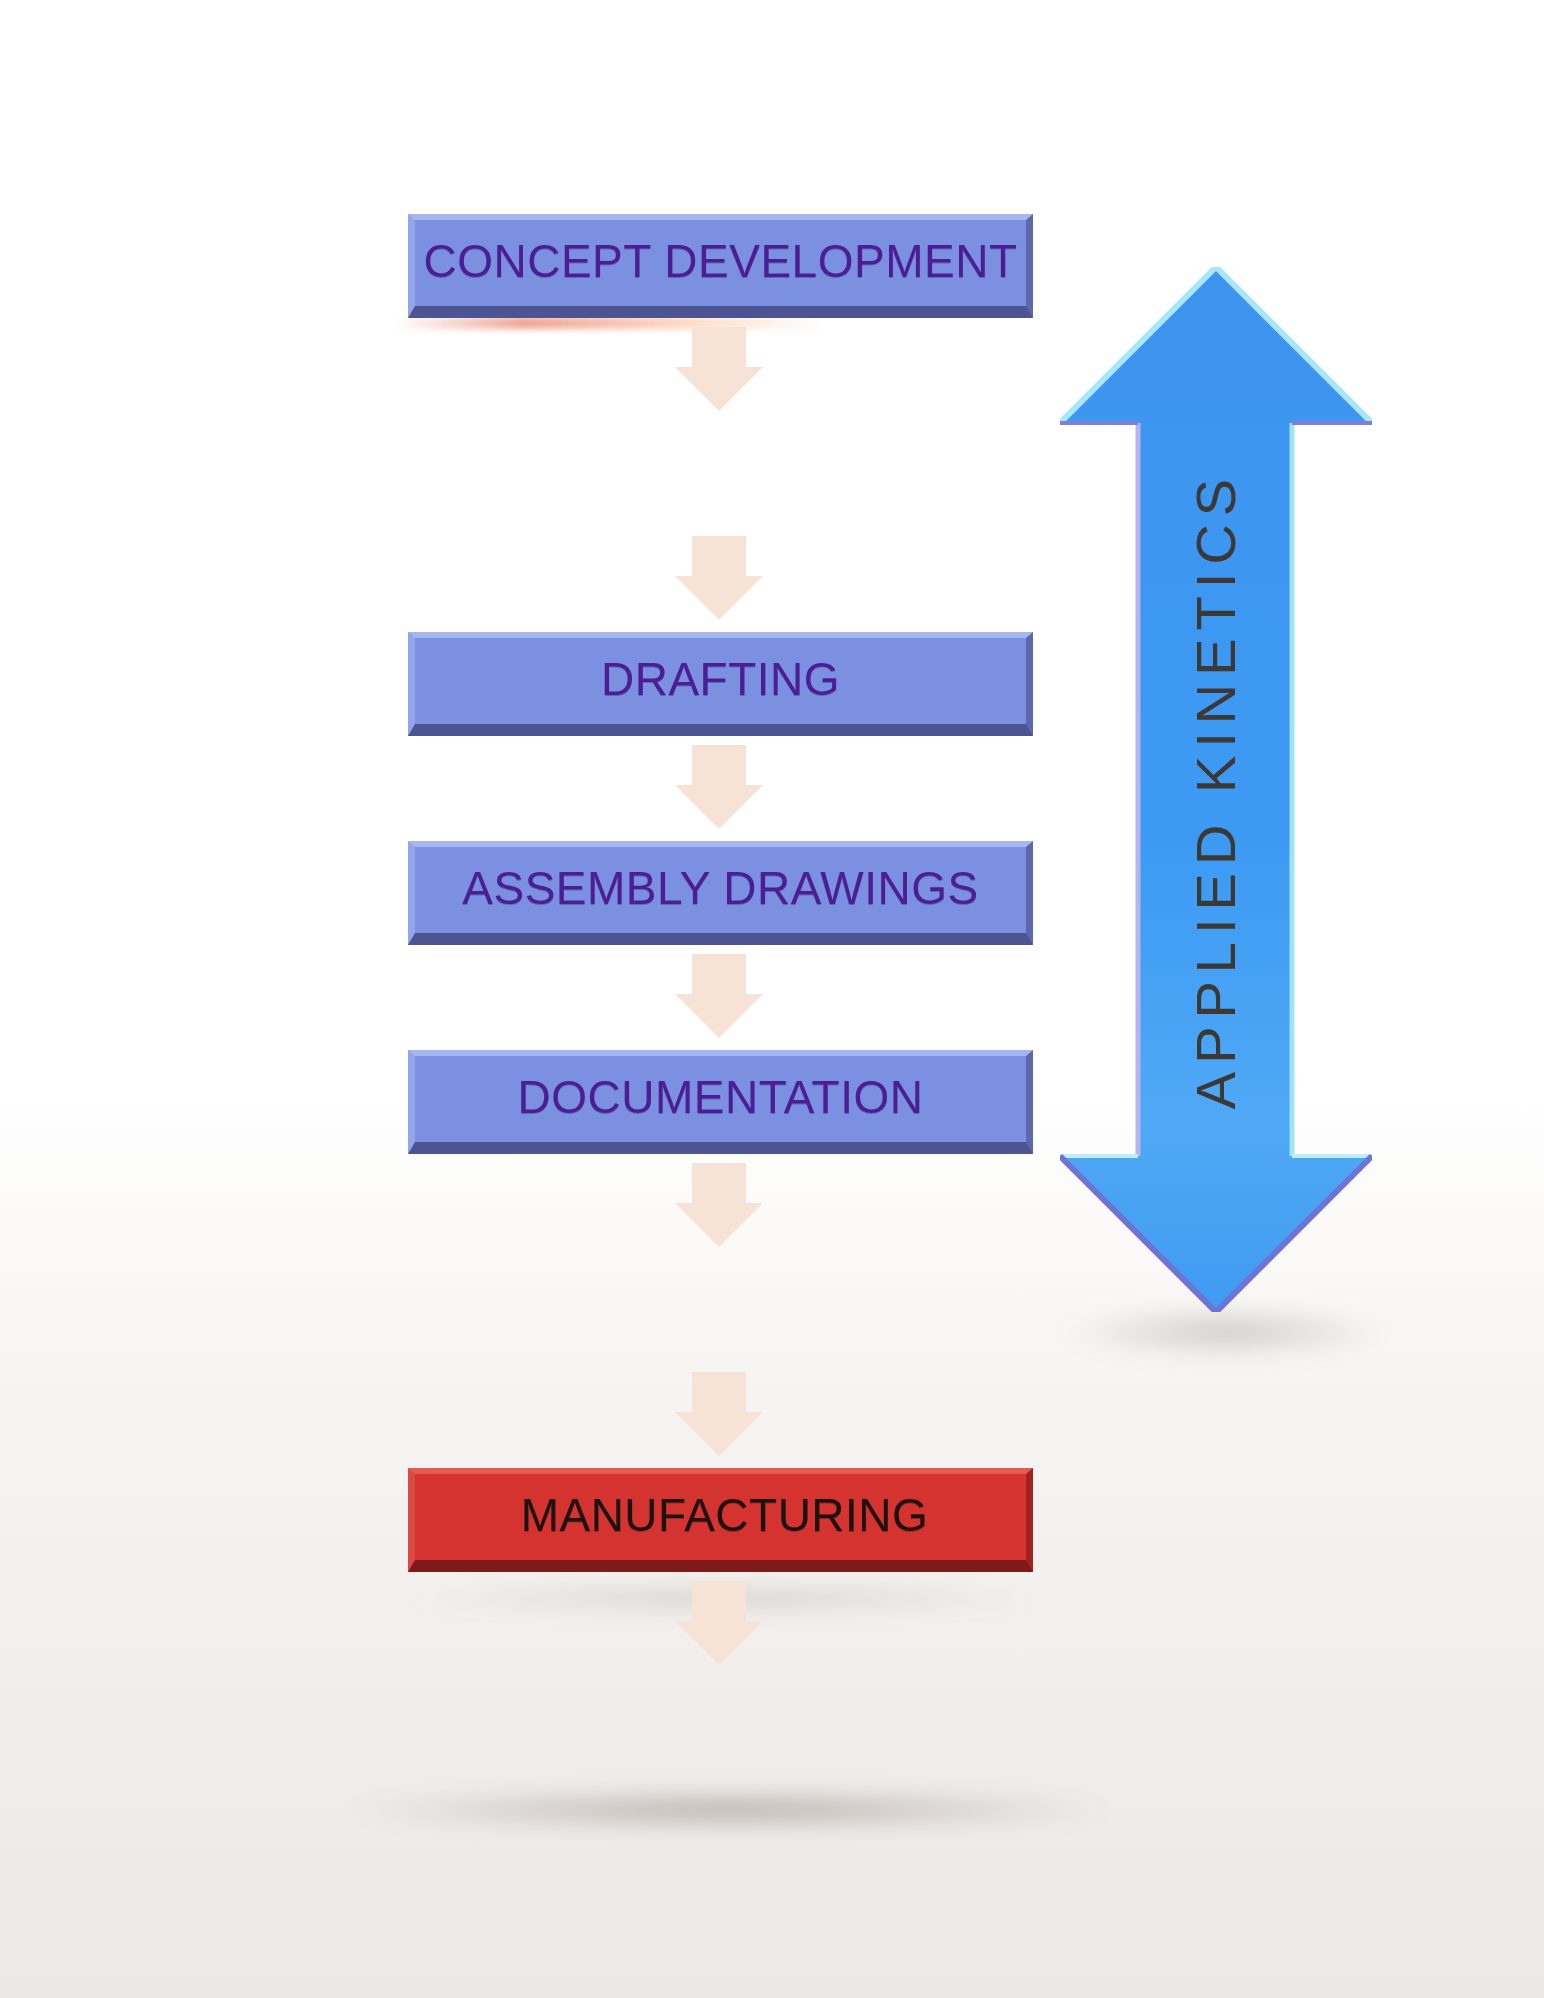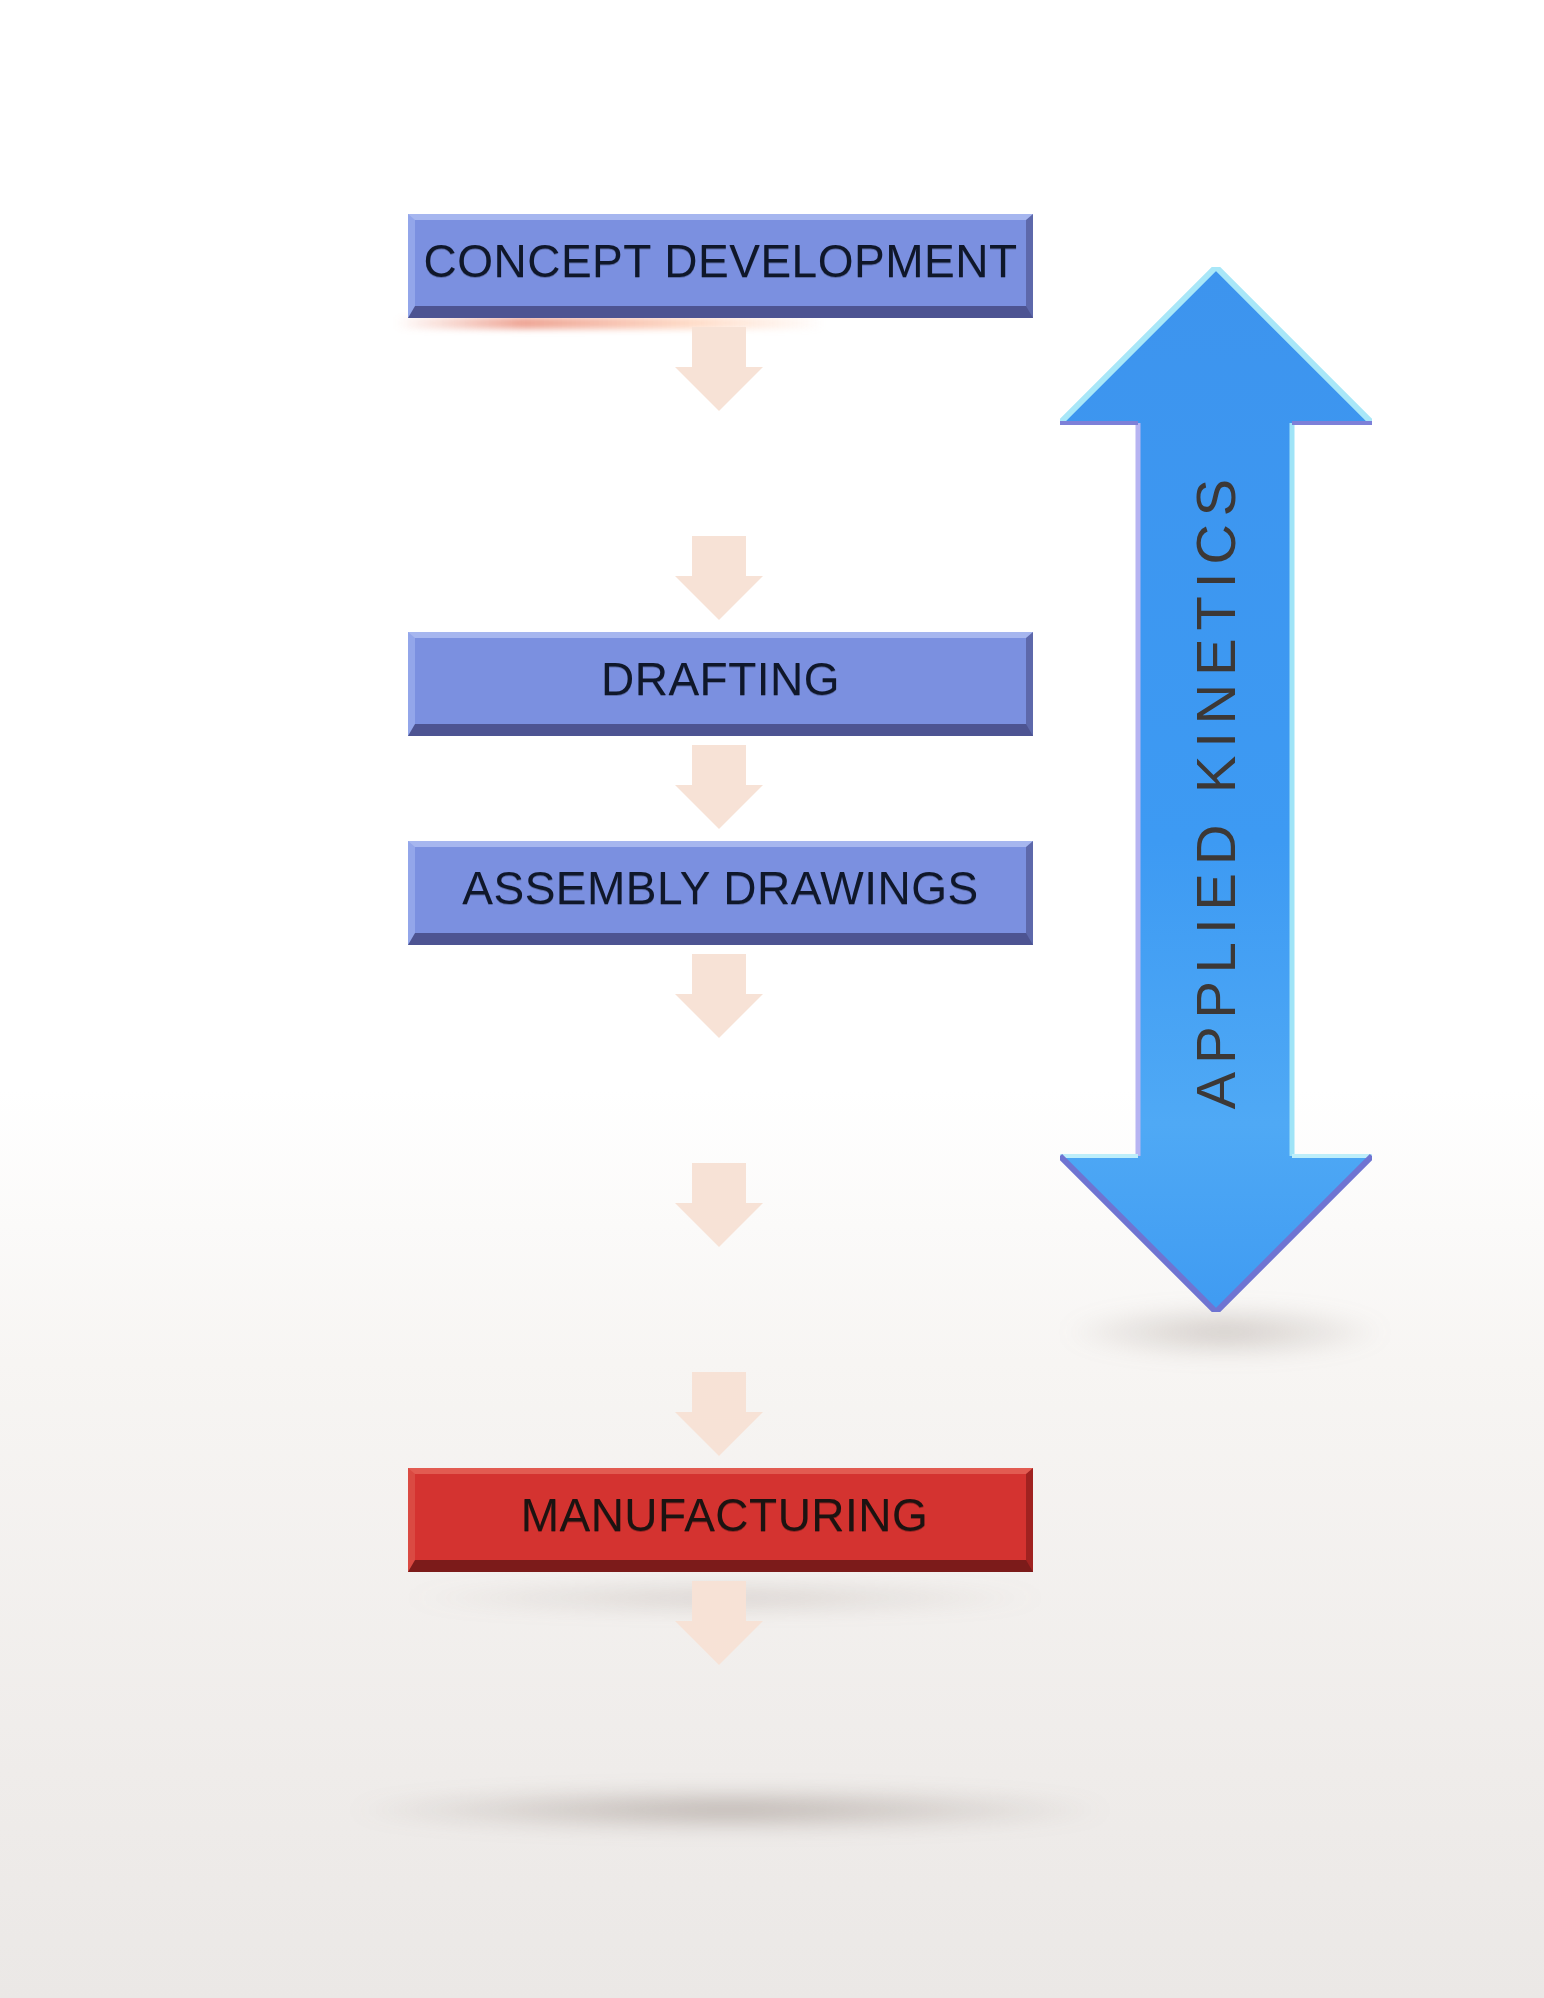--- a/index.html
+++ b/index.html
@@ -45,21 +45,21 @@
     border-top:6px solid #e25b51;
     border-left:7px solid #da4a42;
     border-right:7px solid #a02220;
     border-bottom:12px solid #7c1b1a;
     padding-left:8px;
   }
   .step-label{
     font-size:46px;letter-spacing:0.5px;line-height:1;white-space:nowrap;
     transform:translateY(-2px);
   }
-  .step.blue .step-label{color:#0f172a;text-shadow:0 1px 0 rgba(0,0,0,0.25);}
+  .step.blue .step-label{color:#4c1d95;text-shadow:0 1px 0 rgba(0,0,0,0.25);}
   .step.red .step-label{color:#1c1311;text-shadow:0 1px 0 rgba(0,0,0,0.3);}
   
   .down-arrow{
     position:absolute;left:675px;width:88px;height:84px;
     background:#f7e2d6;
     clip-path:polygon(17px 0, 71px 0, 71px 40px, 88px 40px, 44px 84px, 0 40px, 17px 40px);
   }
   
   .double-arrow-svg{position:absolute;left:1060px;top:267px;width:312px;height:1045px;}
   .double-arrow-label{
@@ -81,20 +81,23 @@
   <div class="soft-shadow shadow-arrow"></div>
 
   <div class="step blue" style="top:214px">
     <span class="step-label">CONCEPT DEVELOPMENT</span>
   </div>
   <div class="step blue" style="top:841px">
     <span class="step-label">ASSEMBLY DRAWINGS</span>
   </div>
   <div class="step blue" style="top:632px">
     <span class="step-label">DRAFTING</span>
+  </div>
+  <div class="step blue" style="top:1050px">
+    <span class="step-label">DOCUMENTATION</span>
   </div>
   <div class="step red" style="top:1468px">
     <span class="step-label">MANUFACTURING</span>
   </div>
 
   <div class="down-arrow" style="top:327px"></div>
   <div class="down-arrow" style="top:536px"></div>
   <div class="down-arrow" style="top:745px"></div>
   <div class="down-arrow" style="top:954px"></div>
   <div class="down-arrow" style="top:1163px"></div>

